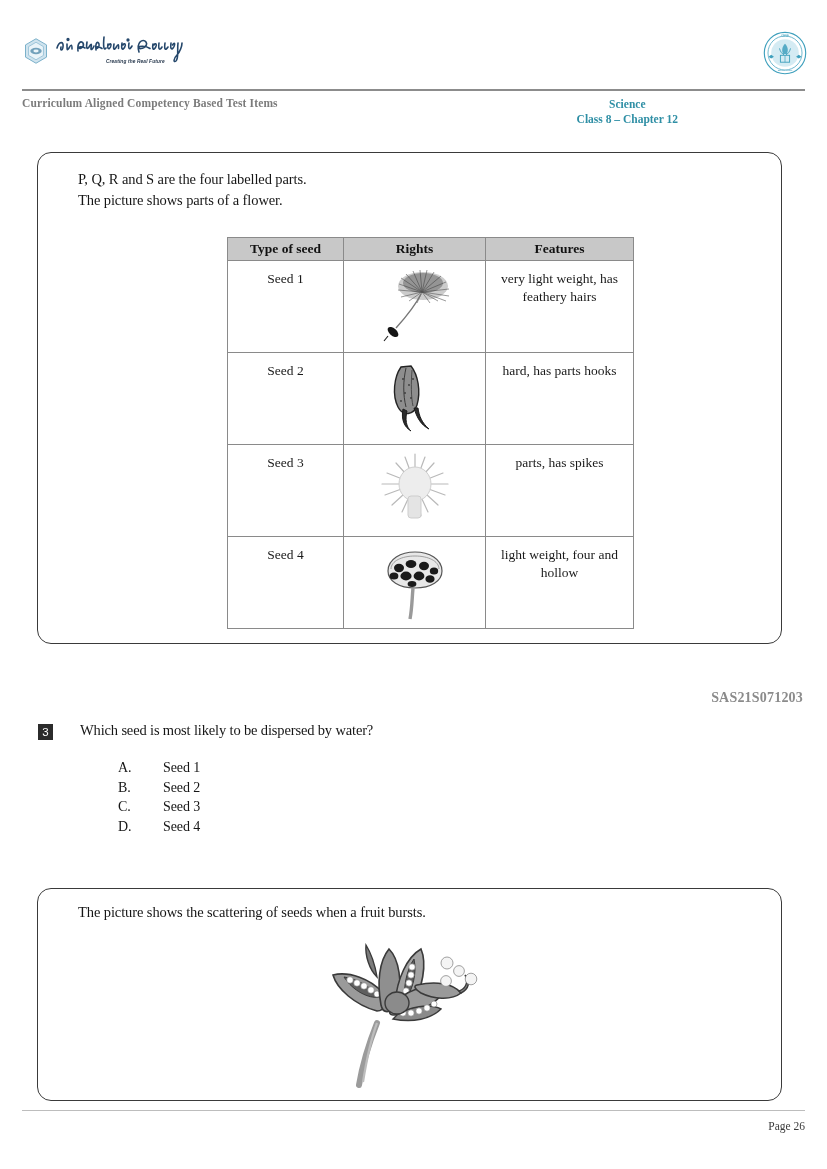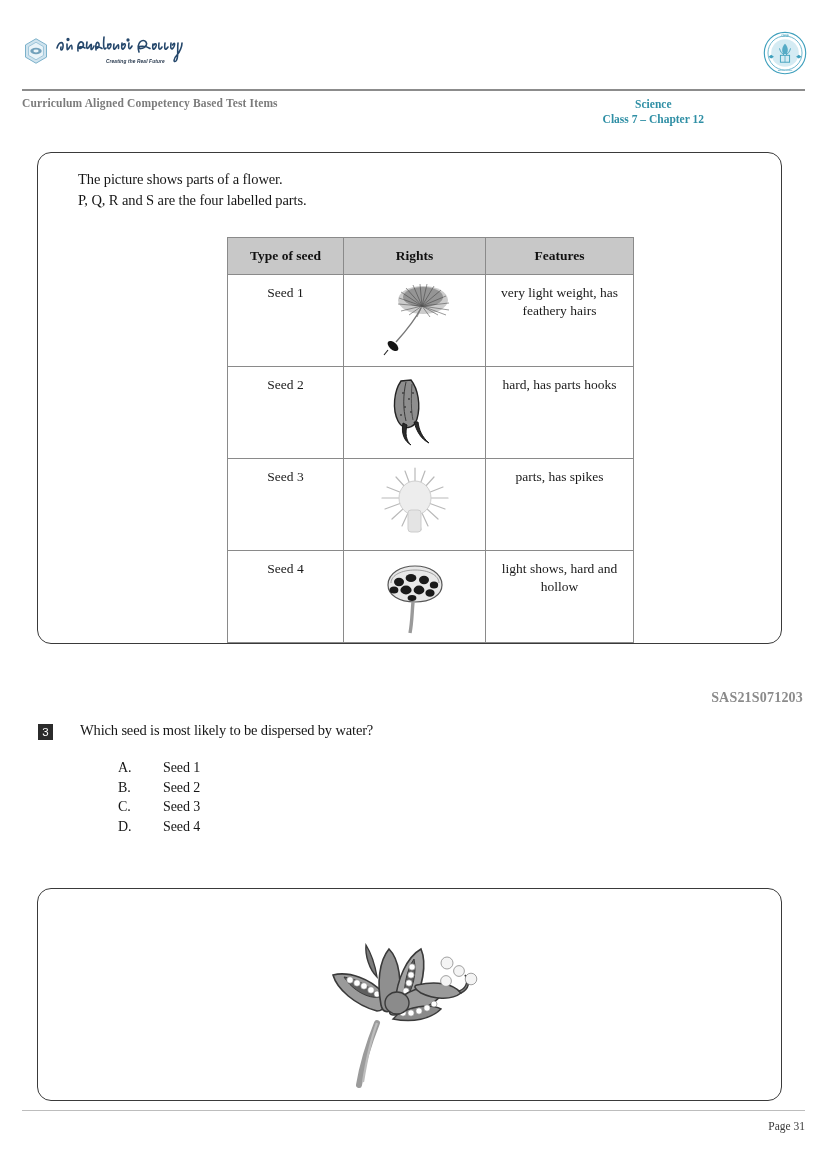--- a/index.html
+++ b/index.html
@@ -12,21 +12,21 @@
     height: 1169px;
     position: relative;
     font-family: "Liberation Serif", serif;
     color: #1a1a1a;
     overflow: hidden;
   }
 
   
   #page-header {
     position: absolute;
-    left: 0; top: 0; width: 700px; height: 140px; padding-left: 26px;
+    left: 0; top: 0; width: 700px; height: 140px;
   }
   #sas-logo {
     position: absolute;
     left: 22px; top: 33px;
     width: 175px; height: 40px;
   }
   #sas-logo-mark {
     position: absolute; left: 0; top: 4px;
     width: 28px; height: 28px;
   }
@@ -96,21 +96,21 @@
     box-sizing: border-box;
     text-align: center;
     vertical-align: top;
   }
   #seed-table th {
     background: #c8c8c8;
     font-family: "Liberation Serif", serif;
     font-weight: bold;
     font-size: 13.5px;
     height: 21px;
-    padding: 10px 2px;
+    padding: 3px 2px;
     vertical-align: middle;
     color: #111;
   }
   #seed-table td {
     font-size: 13.5px;
     padding: 9px 6px 4px 6px;
     line-height: 18px;
     background: #fff;
   }
   .col-type { width: 116px; }
@@ -276,29 +276,29 @@
     <text x="50" y="16" text-anchor="middle" font-family="Liberation Sans, sans-serif" font-size="6.5" fill="#3fa0bd">CBSE</text>
     <text x="50" y="90" text-anchor="middle" font-family="Liberation Sans, sans-serif" font-size="5.5" fill="#3fa0bd">EDUCATION</text>
   </svg>
 
   <div id="header-rule"></div>
 
   <div id="header-left-text">Curriculum Aligned Competency Based Test Items</div>
 
   <div id="header-right-block">
     <div>Science</div>
-    <div>Class 7  – Chapter 12</div>
+    <div>Class 8  – Chapter 12</div>
   </div>
 </div>
 
 <div id="stimulus-box-1">
 
   <div id="stimulus-intro">
+    <div>P, Q, R and S are the four labelled parts.</div>
     <div>The picture shows parts of a flower.</div>
-    <div>P, Q, R and S are the four labelled parts.</div>
   </div>
 
   <table id="seed-table">
     <thead>
       <tr>
         <th class="col-type">Type of seed</th>
         <th class="col-pic">Rights</th>
         <th class="col-feat">Features</th>
       </tr>
     </thead>
@@ -403,21 +403,21 @@
               <ellipse cx="55" cy="28" rx="4.2" ry="3.6"></ellipse>
               <ellipse cx="15" cy="33" rx="4.4" ry="3.6"></ellipse>
               <ellipse cx="27" cy="33" rx="5.6" ry="4.4"></ellipse>
               <ellipse cx="40" cy="33" rx="5.4" ry="4.4"></ellipse>
               <ellipse cx="51" cy="36" rx="4.6" ry="3.8"></ellipse>
               <ellipse cx="33" cy="41" rx="4.4" ry="3"></ellipse>
             </g>
             <path d="M34,45 C33,56 33,66 31,76" stroke="#9a9a9a" stroke-width="3.4" fill="none"></path>
           </svg>
         </td>
-        <td>light shows, hard and hollow</td>
+        <td>light weight, four and hollow</td>
       </tr>
     </tbody>
   </table>
 </div>
 
 <div id="question-code">SAS21S071203</div>
 
 <div id="question-block">
   <div id="question-number">3</div>
   <div id="question-text">Which seed is most likely to be dispersed by water?</div>
@@ -436,20 +436,21 @@
       <span class="option-label">Seed 3</span>
     </div>
     <div class="option-row">
       <span class="option-letter">D.</span>
       <span class="option-label">Seed 4</span>
     </div>
   </div>
 </div>
 
 <div id="stimulus-box-2">
+  <div id="stimulus2-intro">The picture shows the scattering of seeds when a fruit bursts.</div>
 
   <div id="burst-figure-wrap">
     <svg width="170" height="165" viewBox="0 0 170 165">
 
       <path d="M58,96 C50,116 44,134 40,158" stroke="#9b9b9b" stroke-width="6" fill="none" stroke-linecap="round"></path>
       <path d="M58,96 C52,112 48,130 44,155" stroke="#bdbdbd" stroke-width="2.2" fill="none"></path>
 
       <path d="M58,84 C36,78 18,62 14,48 C30,44 52,52 64,66 C70,74 66,84 58,84 Z" fill="#9a9a9a" stroke="#3a3a3a" stroke-width="1.6"></path>
       <path d="M25,50 C38,52 52,60 60,70 C50,72 34,64 25,50 Z" fill="#5e5e5e" stroke="#3a3a3a" stroke-width="1"></path>
       <g fill="#ffffff" stroke="#777" stroke-width="0.6">
@@ -492,14 +493,14 @@
         <circle cx="140" cy="44" r="5.4" fill="#f4f4f4"></circle>
         <circle cx="127" cy="54" r="5.4" fill="#f4f4f4"></circle>
         <circle cx="152" cy="52" r="5.8" fill="#f4f4f4"></circle>
       </g>
     </svg>
   </div>
 </div>
 
 <div id="page-footer">
   <div id="footer-rule"></div>
-  <div id="footer-page">Page 31</div>
+  <div id="footer-page">Page 26</div>
 </div>
 
 </body></html>

